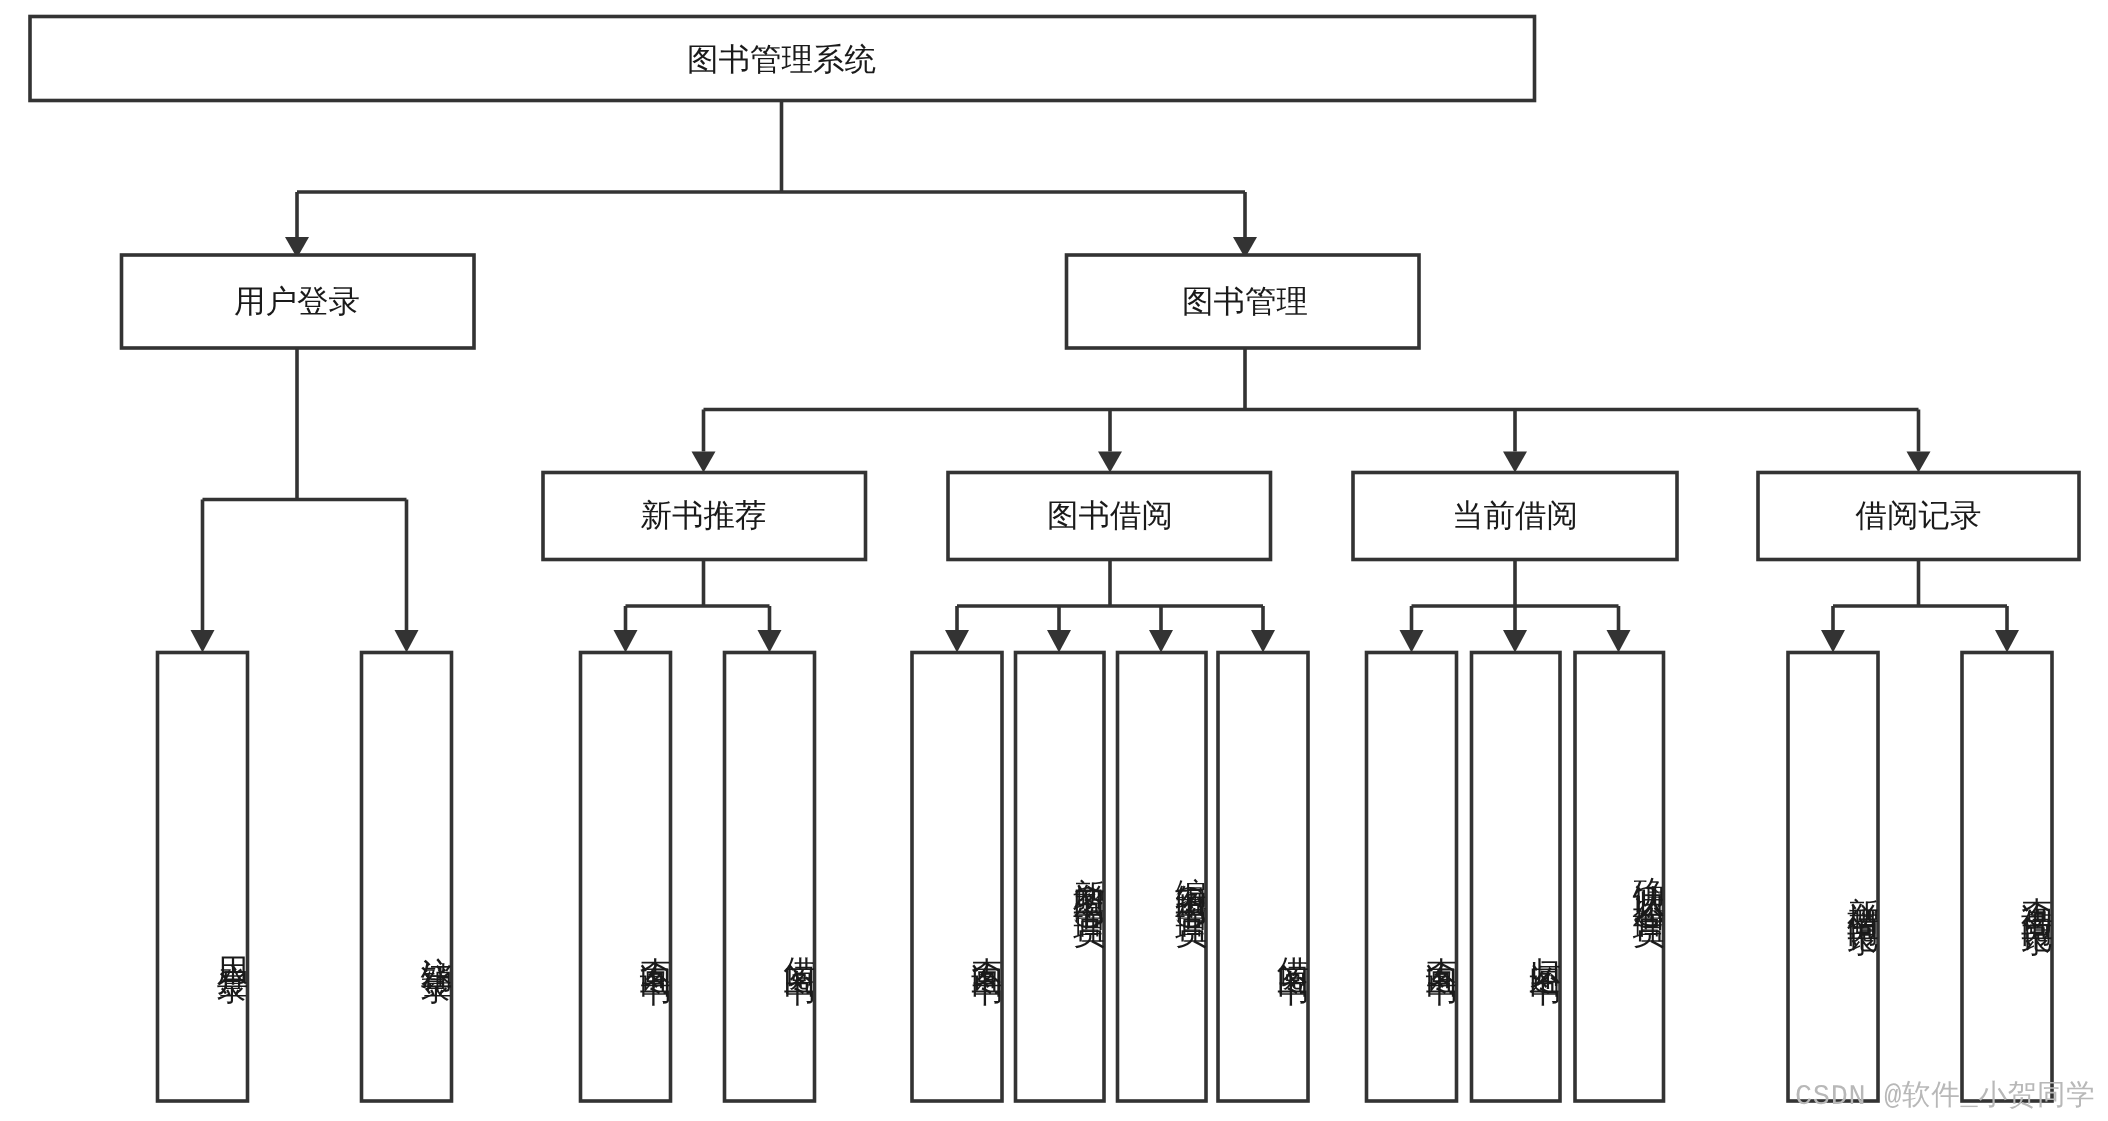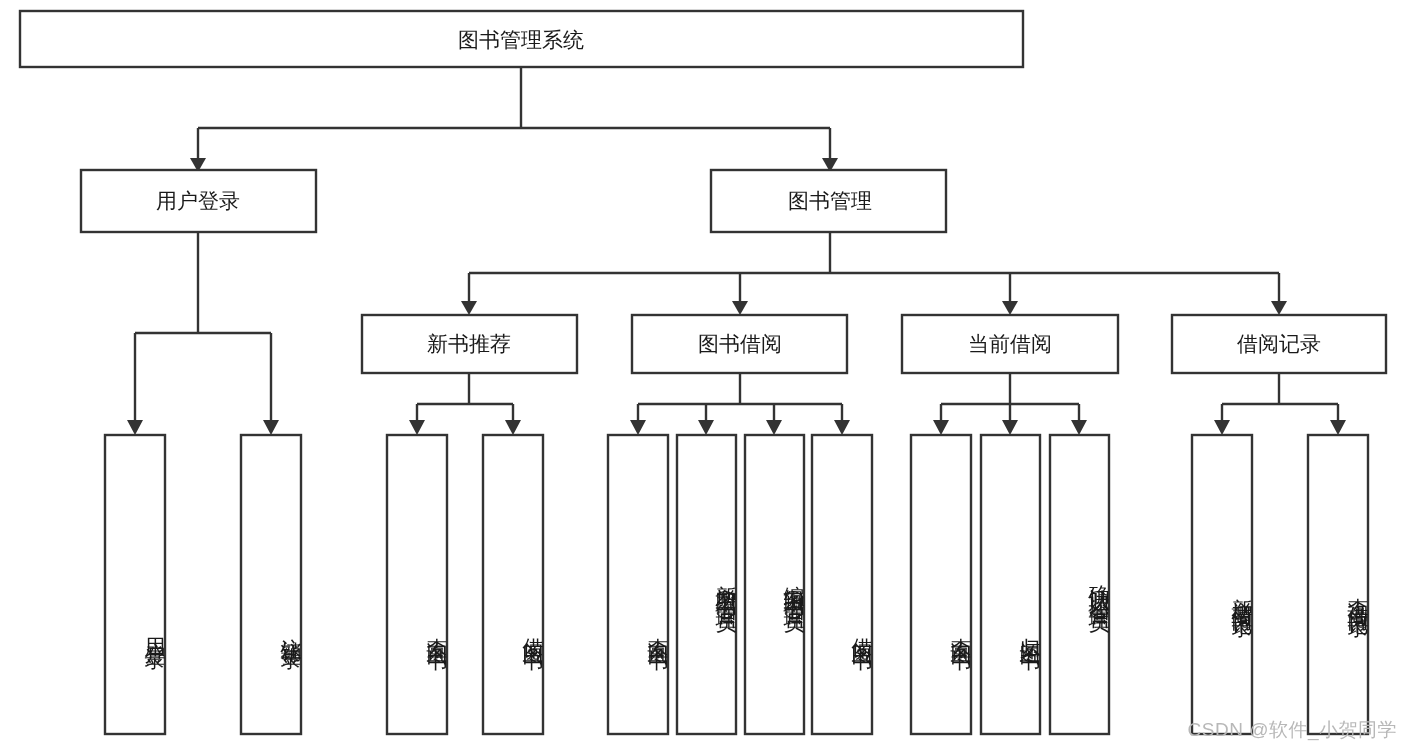--- a/index.html
+++ b/index.html
@@ -61,21 +61,21 @@
     letter-spacing: 4px;
     color: #1a1a1a;
     white-space: nowrap;
     pointer-events: none;
     user-select: none;
   }
   .watermark {
     position: absolute;
     right: 8px;
     bottom: 4px;
-    font-family: Liberation Sans, sans-serif;
+    font-family: Liberation Mono, monospace;
     font-size: 19px;
     color: #b8b8b8;
     letter-spacing: 0.5px;
     white-space: nowrap;
   }
 </style>
 </head>
 <body>
 
 <div id="diagram-root">

